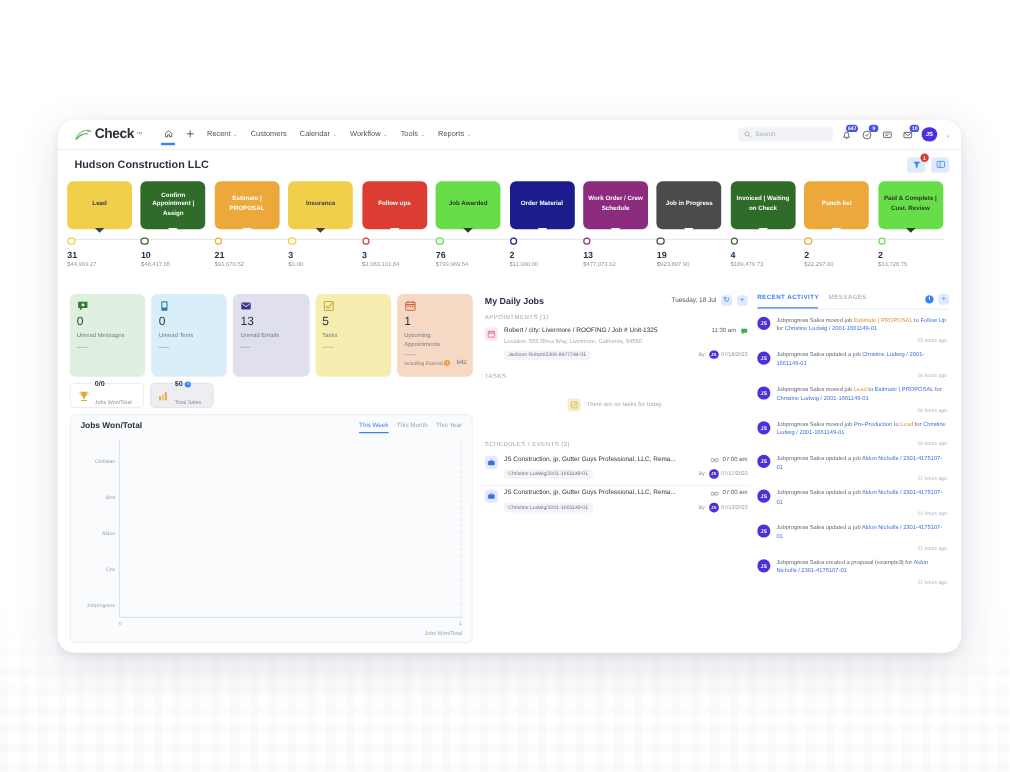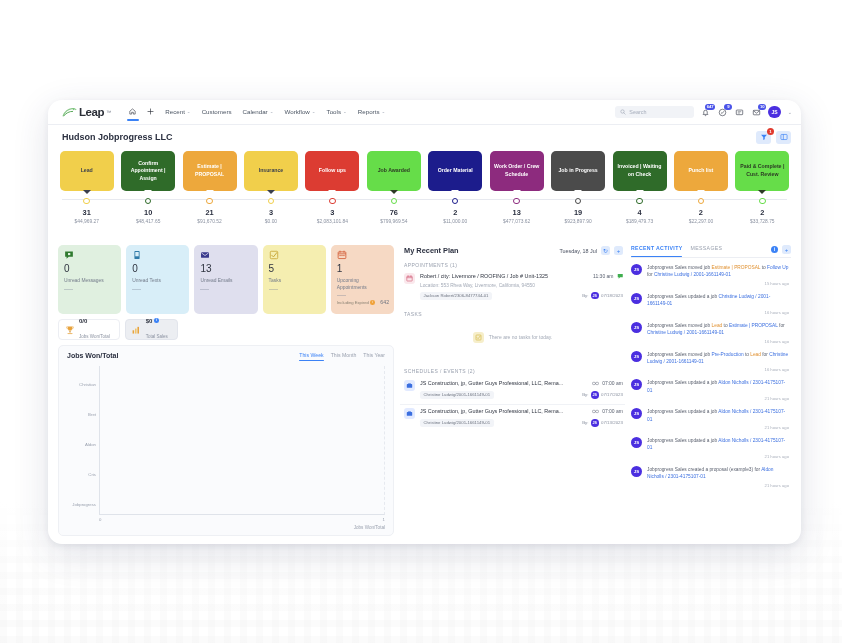--- a/index.html
+++ b/index.html
@@ -105,21 +105,21 @@
 
   
   .pipeline {
     flex: 0 0 92px; padding: 2px 8px 0 8px;
     display: flex; position: relative;
   }
   .pl-line {
     position: absolute; left: 14px; right: 14px; top: 50px;
     height: 1px; background: #e7e9ef;
   }
-  .stage { flex: 1 1 0; display: flex; flex-direction: column; align-items: center; min-width: 0; }
+  .stage { flex: 1 1 0; display: flex; flex-direction: column; min-width: 0; }
   .stage-chip {
     width: 100%; max-width: 54px; height: 40px; border-radius: 5px;
     display: flex; align-items: center; justify-content: center; text-align: center;
     color: #fff; font-size: 5.2px; font-weight: 700; line-height: 1.45;
     padding: 2px 3px; position: relative;
   }
   .stage-chip.dark-text { color: #3a3f4c; }
   .stage-chip::after {
     content: ""; position: absolute; bottom: -3.2px; left: 50%;
     transform: translateX(-50%);
@@ -267,21 +267,21 @@
 
   <div class="topnav">
     <div class="logo">
       <span class="logo-mark">
         <svg width="15" height="11" viewBox="0 0 15 11" class="icon-svg">
           <path d="M1 9 C3 4.5 6 2 10 1.6 C12 1.4 13.6 2 14.2 3" fill="none" stroke="#8cc98c" stroke-width="1.1"></path>
           <path d="M1.4 9.3 C4 6 7.5 4.2 11 4.4" fill="none" stroke="#5aa95a" stroke-width="1"></path>
           <circle cx="11.6" cy="2.1" r="1.05" fill="#7cc47c"></circle>
         </svg>
       </span>
-      <span class="logo-text">Leap</span>
+      <span class="logo-text">Check</span>
       <span class="logo-tm">™</span>
     </div>
 
     <div class="nav-items">
       <span class="nav-item nav-home">
         <span>
           <svg width="7" height="7" viewBox="0 0 12 12" class="icon-svg">
             <path d="M1.4 5.4 L6 1.6 L10.6 5.4 V10.4 H7.4 V7.3 H4.6 V10.4 H1.4 Z" fill="none" stroke="#2b2f38" stroke-width="1"></path>
           </svg>
         </span>
@@ -359,21 +359,21 @@
         </svg>
         <span class="badge">10</span>
       </div>
 
       <div class="avatar">JS</div>
       <span class="avatar-caret">⌄</span>
     </div>
   </div>
 
   <div class="title-row">
-    <div class="page-title">Hudson Jobprogress LLC</div>
+    <div class="page-title">Hudson Construction LLC</div>
     <div class="title-actions">
       <div class="titlebtn">
         <svg width="8" height="8" viewBox="0 0 12 12" class="icon-svg">
           <path d="M1.6 2.6 h8.8 L7.1 6.3 v3.2 l-2.2 1 V6.3 Z" fill="#3b82f6"></path>
         </svg>
         <span class="rbadge">1</span>
       </div>
       <div class="titlebtn">
         <svg width="8" height="8" viewBox="0 0 12 12" class="icon-svg">
           <rect x="1.4" y="2.2" width="9.2" height="7.6" rx="1" fill="none" stroke="#3b82f6" stroke-width="1"></rect>
@@ -621,21 +621,21 @@
             </div>
             <div class="x-axis-title">Jobs Won/Total</div>
           </div>
         </div>
       </div>
     </div>
 
     <div class="col-mid">
       <div class="panel">
         <div class="dp-head">
-          <div class="dp-title">My Recent Plan</div>
+          <div class="dp-title">My Daily Jobs</div>
           <div class="dp-right">
             <span class="dp-date">Tuesday, 18 Jul</span>
             <span class="mini-btn">↻</span>
             <span class="mini-btn">+</span>
           </div>
         </div>
 
         <div class="sec-label">APPOINTMENTS (1)</div>
 
         <div class="appt-row">

